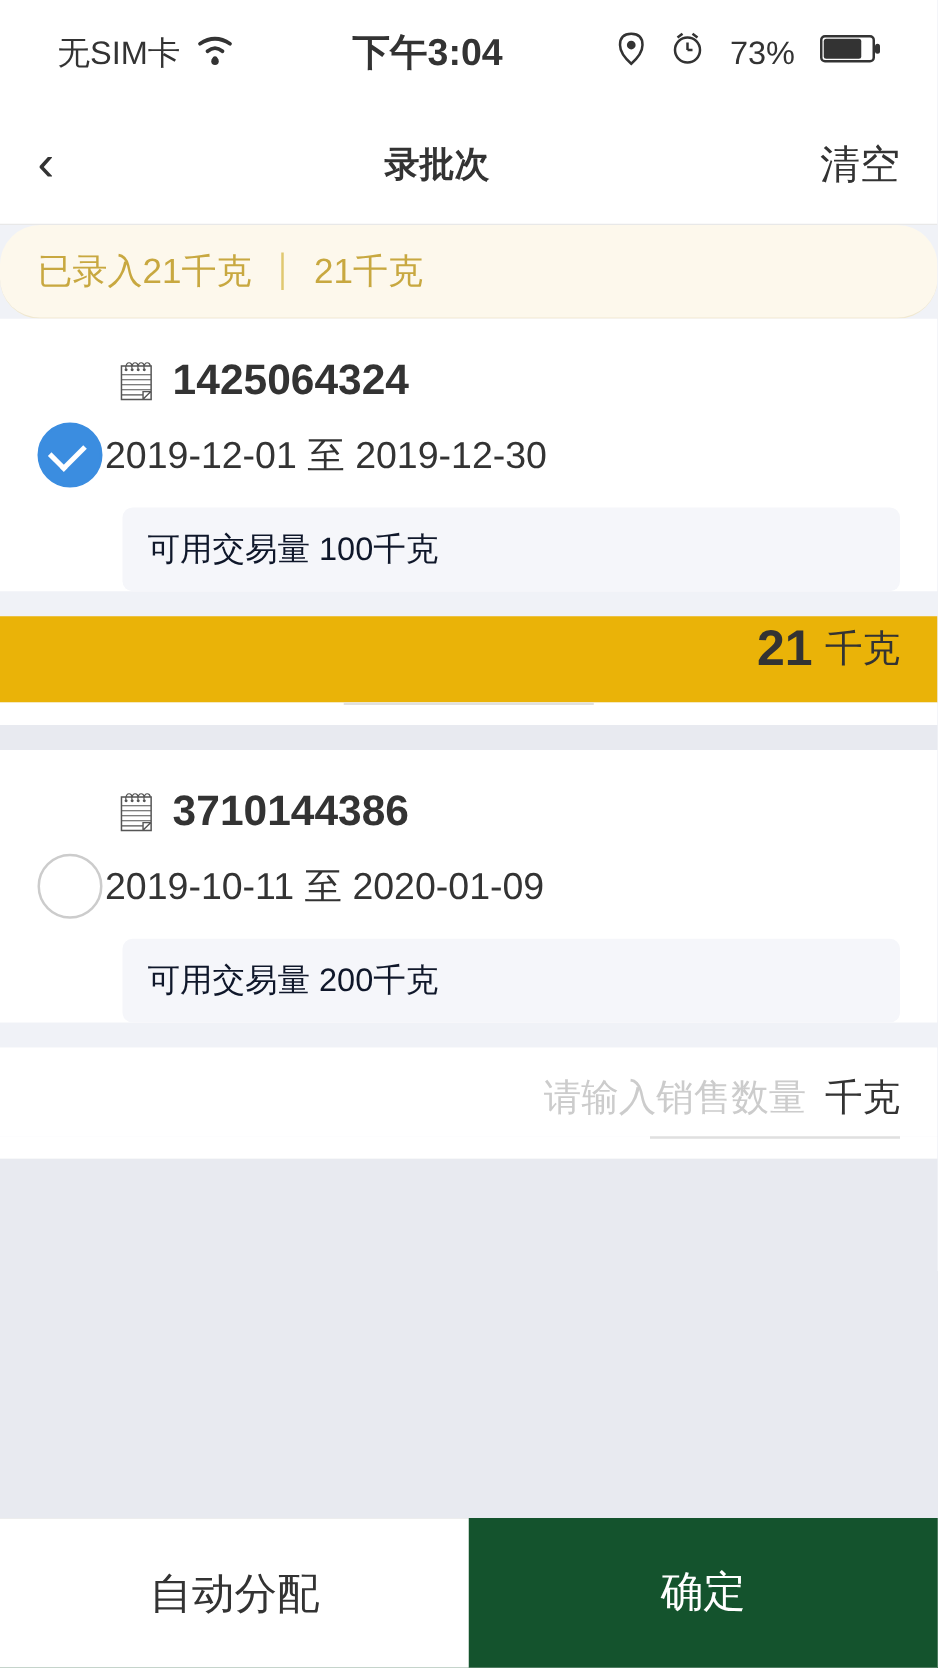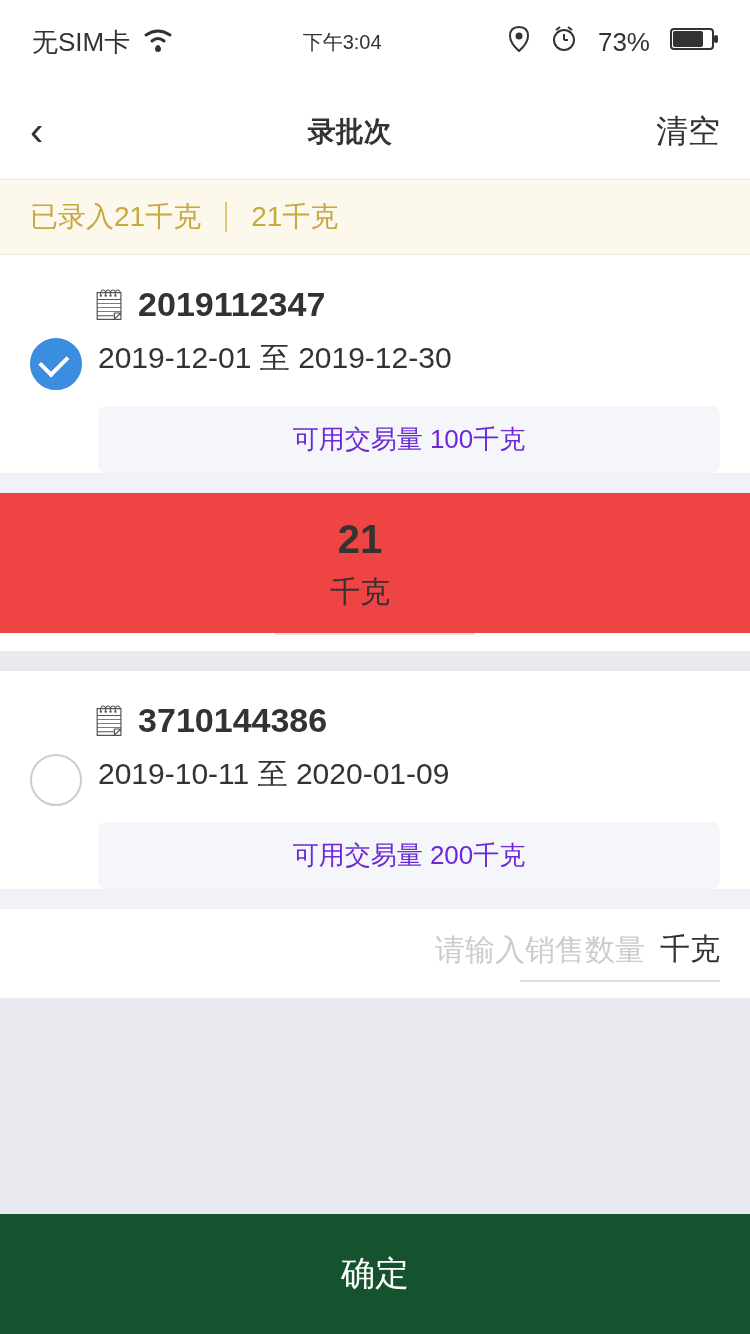--- a/index.html
+++ b/index.html
@@ -14,32 +14,32 @@
     }
 
     
     .status-bar {
       width: 750px;
       height: 84px;
       background: #fff;
       display: flex;
       align-items: center;
       justify-content: space-between;
-      padding: 0 32px;
+      padding: 0 46px;
       font-size: 26px;
       font-weight: 500;
     }
     .status-left {
       display: flex;
       align-items: center;
       gap: 10px;
     }
     .status-center {
-      font-size: 20px;
-      font-weight: 400;
+      font-size: 30px;
+      font-weight: 700;
     }
     .status-right {
       display: flex;
       align-items: center;
       gap: 20px;
       font-size: 26px;
     }
 
     
     .nav-bar {
@@ -70,20 +70,21 @@
 
     
     .info-bar {
       width: 750px;
       background: #fdf8ec;
       padding: 18px 30px;
       display: flex;
       align-items: center;
       gap: 0;
       border-bottom: 1px solid #f0e8d0;
+      border-radius: 32px;
     }
     .info-item {
       font-size: 28px;
       color: #c8a840;
       font-weight: 500;
     }
     .info-divider {
       width: 2px;
       height: 30px;
       background: #e0c870;
@@ -109,22 +110,22 @@
       color: #555;
     }
     .batch-id {
       font-size: 34px;
       font-weight: 600;
       color: #333;
     }
 
     .batch-date-row {
       display: flex;
-      align-items: flex-start;
-      gap: 16px;
+      align-items: center;
+      gap: 2px;
       margin-bottom: 16px;
     }
     .radio-circle {
       width: 52px;
       height: 52px;
       border-radius: 50%;
       border: 2px solid #ccc;
       background: #fff;
       display: flex;
       align-items: center;
@@ -148,34 +149,32 @@
       font-size: 30px;
       color: #333;
     }
 
     .avail-box {
       margin-left: 68px;
       background: #f5f6fa;
       border-radius: 8px;
       padding: 16px 20px;
       font-size: 26px;
-      color: #6d28d9;
+      color: #0f172a;
       margin-bottom: 20px;
-      text-align: center;
     }
 
     
     .qty-row {
       display: flex;
       align-items: center;
       justify-content: flex-end;
-      padding: 24px 30px 20px 0;
-      background: #ef4444;
+      padding: 4px 30px 20px 0;
+      background: #eab308;
       gap: 10px;
-      flex-direction: column;
     }
     .qty-value {
       font-size: 40px;
       font-weight: 600;
       color: #333;
     }
     .qty-unit {
       font-size: 30px;
       color: #333;
     }
@@ -329,21 +328,21 @@
 
 <div class="info-bar">
   <span class="info-item">已录入21千克</span>
   <div class="info-divider"></div>
   <span class="info-item">21千克</span>
 </div>
 
 <div class="batch-item">
   <div class="batch-item-top">
     <span class="batch-icon">🗒</span>
-    <span class="batch-id">2019112347</span>
+    <span class="batch-id">1425064324</span>
   </div>
   <div class="batch-date-row">
     <div class="radio-circle checked"></div>
     <span class="batch-date">2019-12-01 至 2019-12-30</span>
   </div>
   <div class="avail-box">可用交易量 100千克</div>
 </div>
 <div class="qty-row">
   <span class="qty-value">21</span>
   <span class="qty-unit">千克</span>
@@ -369,14 +368,15 @@
   <input class="qty-input" type="number" placeholder="请输入销售数量" style="">
   <span class="input-unit">千克</span>
 </div>
 <div class="input-line-wrap">
   <div class="input-underline"></div>
 </div>
 
 <div class="gray-area"></div>
 
 <div class="bottom-bar">
+  <button class="btn-auto">自动分配</button>
   <button class="btn-confirm">确定</button>
 </div>
 
 </body></html>

